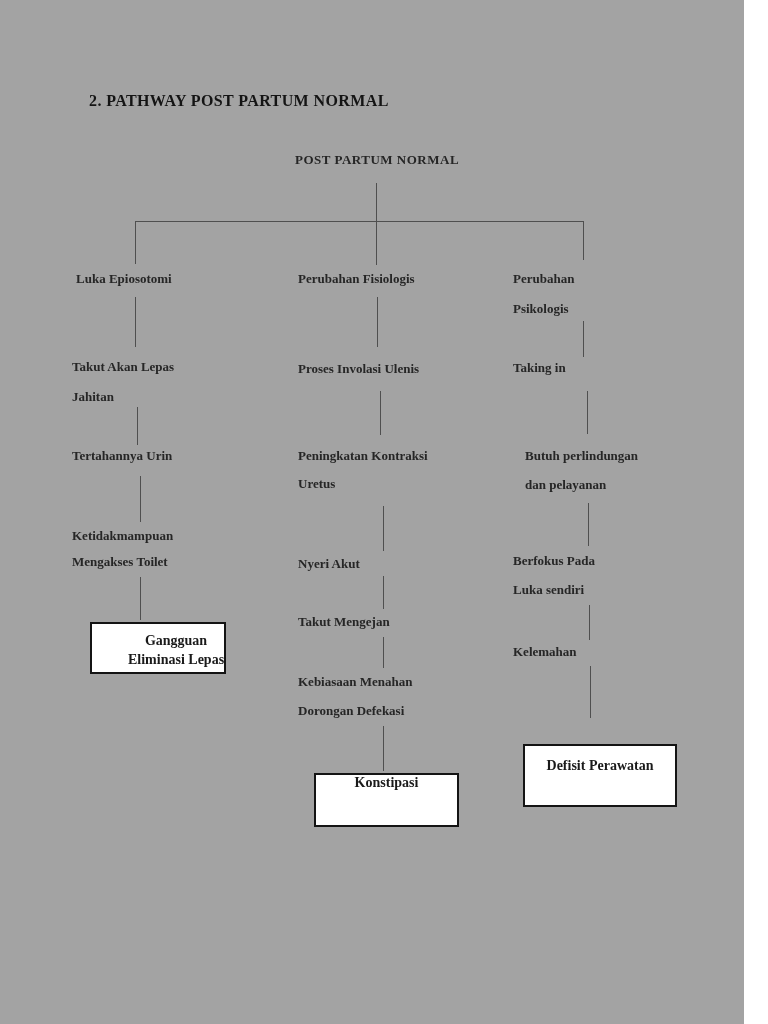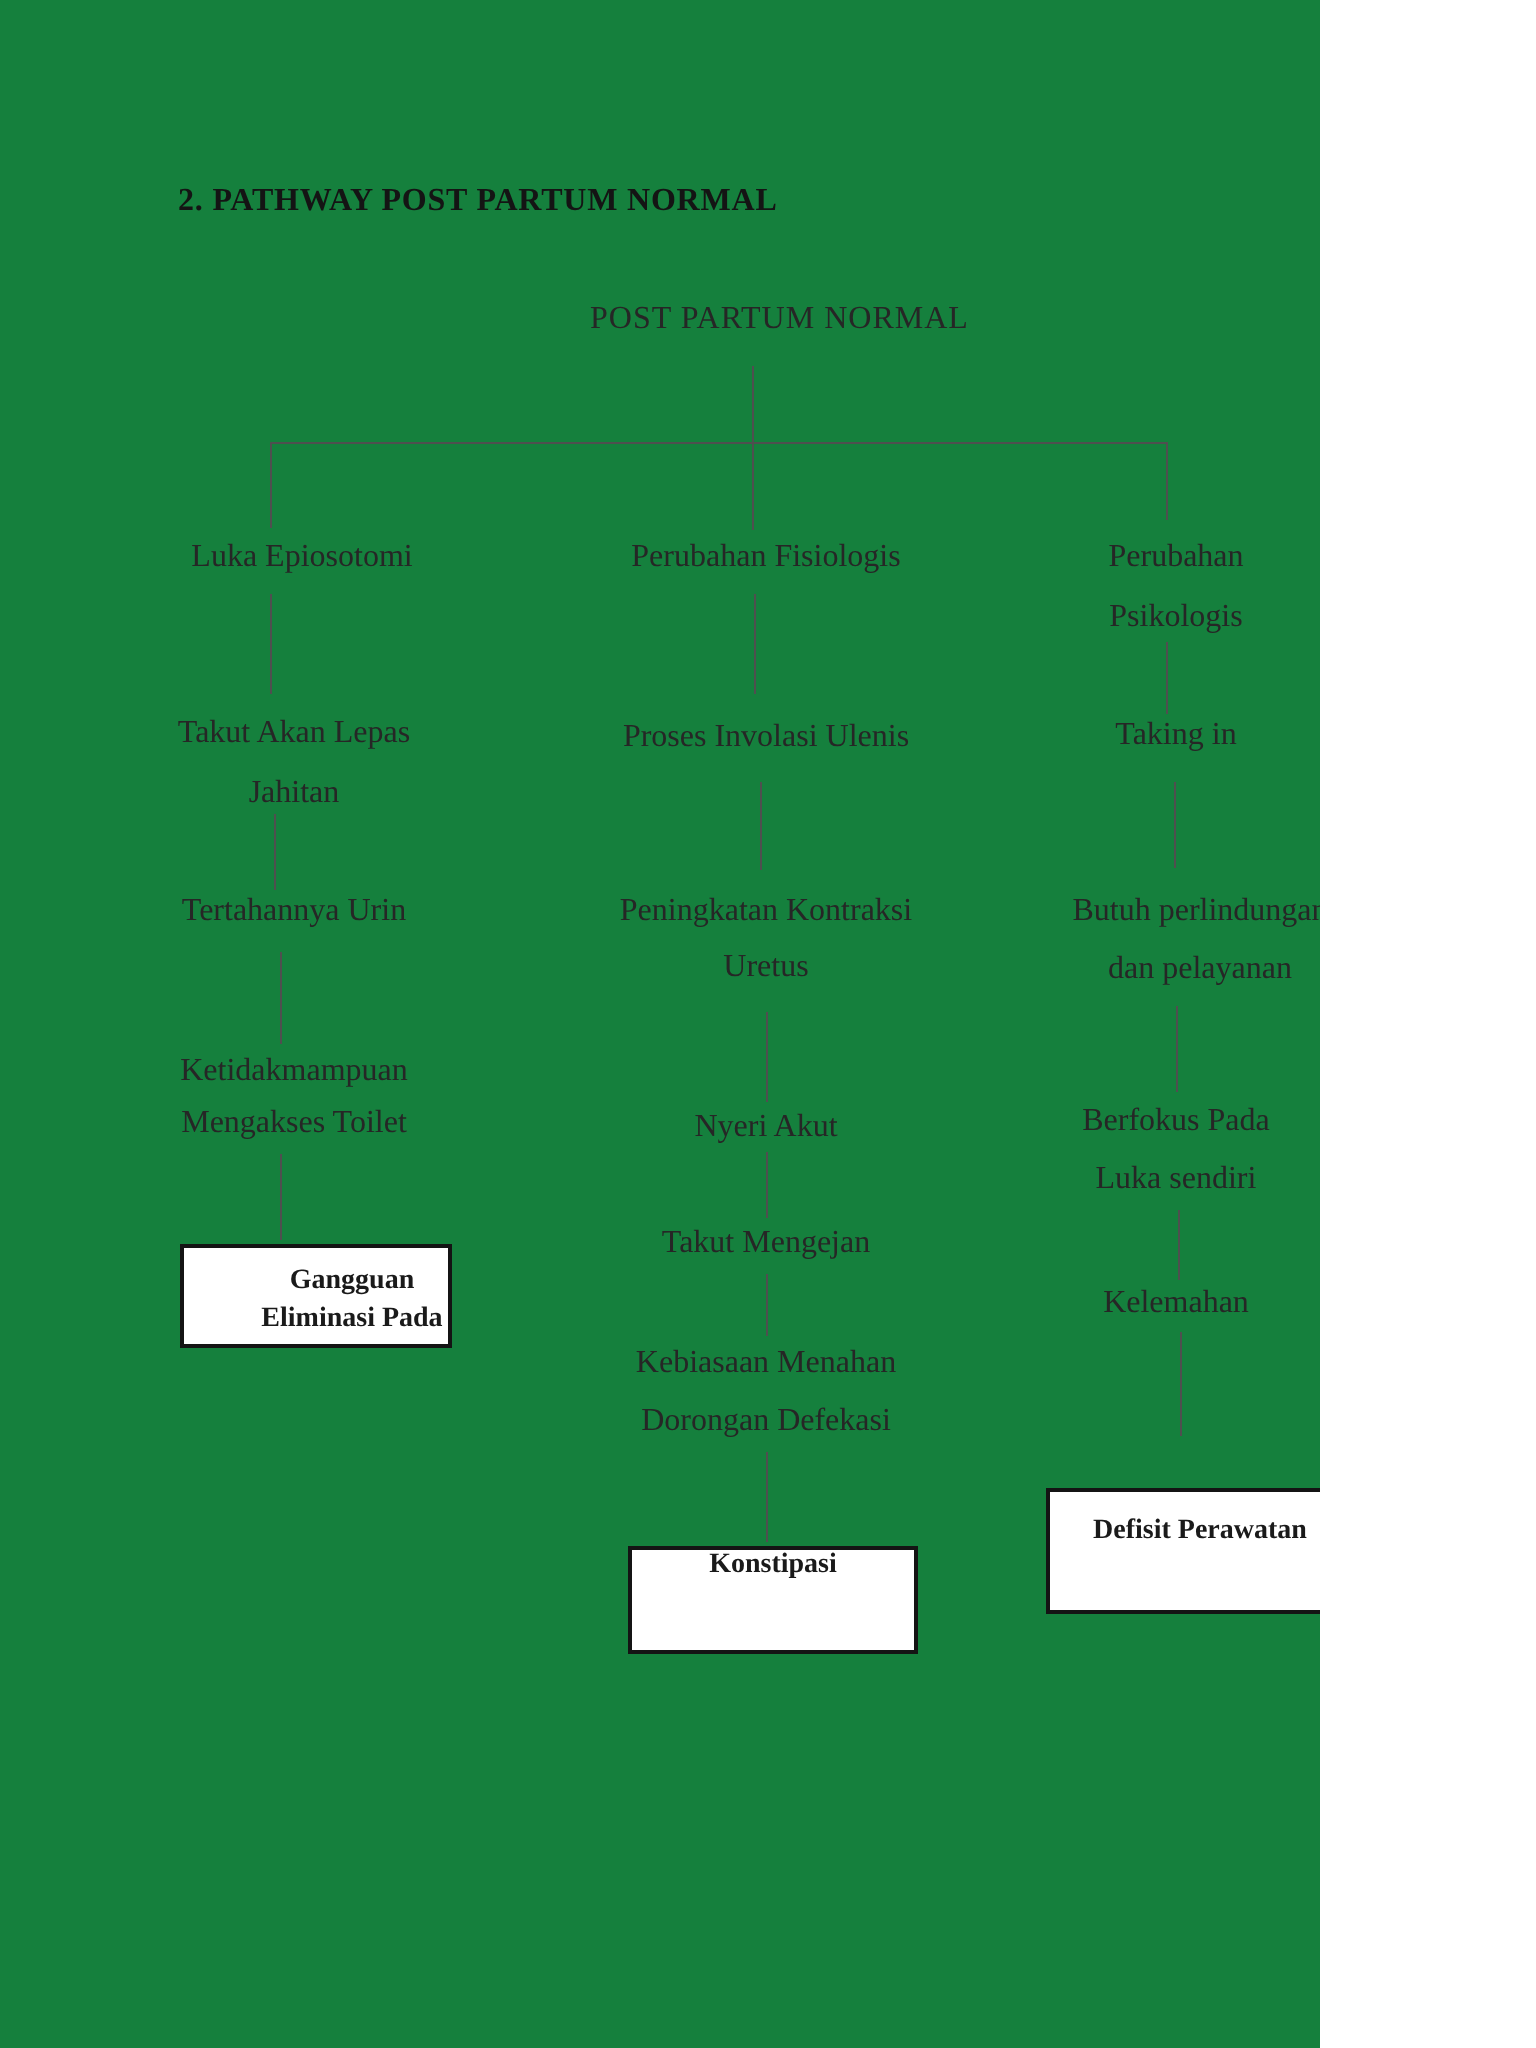--- a/index.html
+++ b/index.html
@@ -4,40 +4,40 @@
 <style>
   html, body { margin: 0; padding: 0; }
   body {
     width: 768px; height: 1024px;
     background: #ffffff;
     font-family: "Liberation Serif", "DejaVu Serif", serif;
     color: #262626;
   }
   .page {
     position: relative;
-    width: 660px; height: 1024px;
-    background: #15803d;
+    width: 744px; height: 1024px;
+    background: #a3a3a3;
     overflow: hidden;
   }
   .doc-title {
     position: absolute;
     left: 89px; top: 92px;
     font-size: 16px;
     font-weight: 700;
     letter-spacing: 0.4px;
     color: #141414;
     white-space: nowrap;
   }
   .tl {
     position: absolute;
-    font-size: 16px;
+    font-size: 13px;
     line-height: 16px;
-    text-align: center;
     color: #262626;
     white-space: nowrap;
+    font-weight: bold;
   }
   .root-label { letter-spacing: 0.5px; }
   .vline {
     position: absolute;
     width: 1px;
     background: #4f4f4f;
   }
   .hline {
     position: absolute;
     height: 1px;
@@ -85,21 +85,21 @@
 
   <div class="tl" style="left:72px;top:448px;width:150px">Tertahannya Urin</div>
   <div class="vline" style="left:140px;top:476px;height:46px"></div>
 
   <div class="tl" style="left:72px;top:528px;width:150px">Ketidakmampuan</div>
   <div class="tl" style="left:72px;top:554px;width:150px">Mengakses Toilet</div>
   <div class="vline" style="left:140px;top:577px;height:43px"></div>
 
   <div class="outcome-box box-left">
     <div class="bl">Gangguan</div>
-    <div class="bl">Eliminasi Pada</div>
+    <div class="bl">Eliminasi Lepas</div>
   </div>
 
   <div class="tl" style="left:298px;top:271px;width:170px">Perubahan Fisiologis</div>
   <div class="vline" style="left:377px;top:297px;height:50px"></div>
 
   <div class="tl" style="left:298px;top:361px;width:170px">Proses Involasi Ulenis</div>
   <div class="vline" style="left:380px;top:391px;height:44px"></div>
 
   <div class="tl" style="left:298px;top:448px;width:170px">Peningkatan Kontraksi</div>
   <div class="tl" style="left:298px;top:476px;width:170px">Uretus</div>

